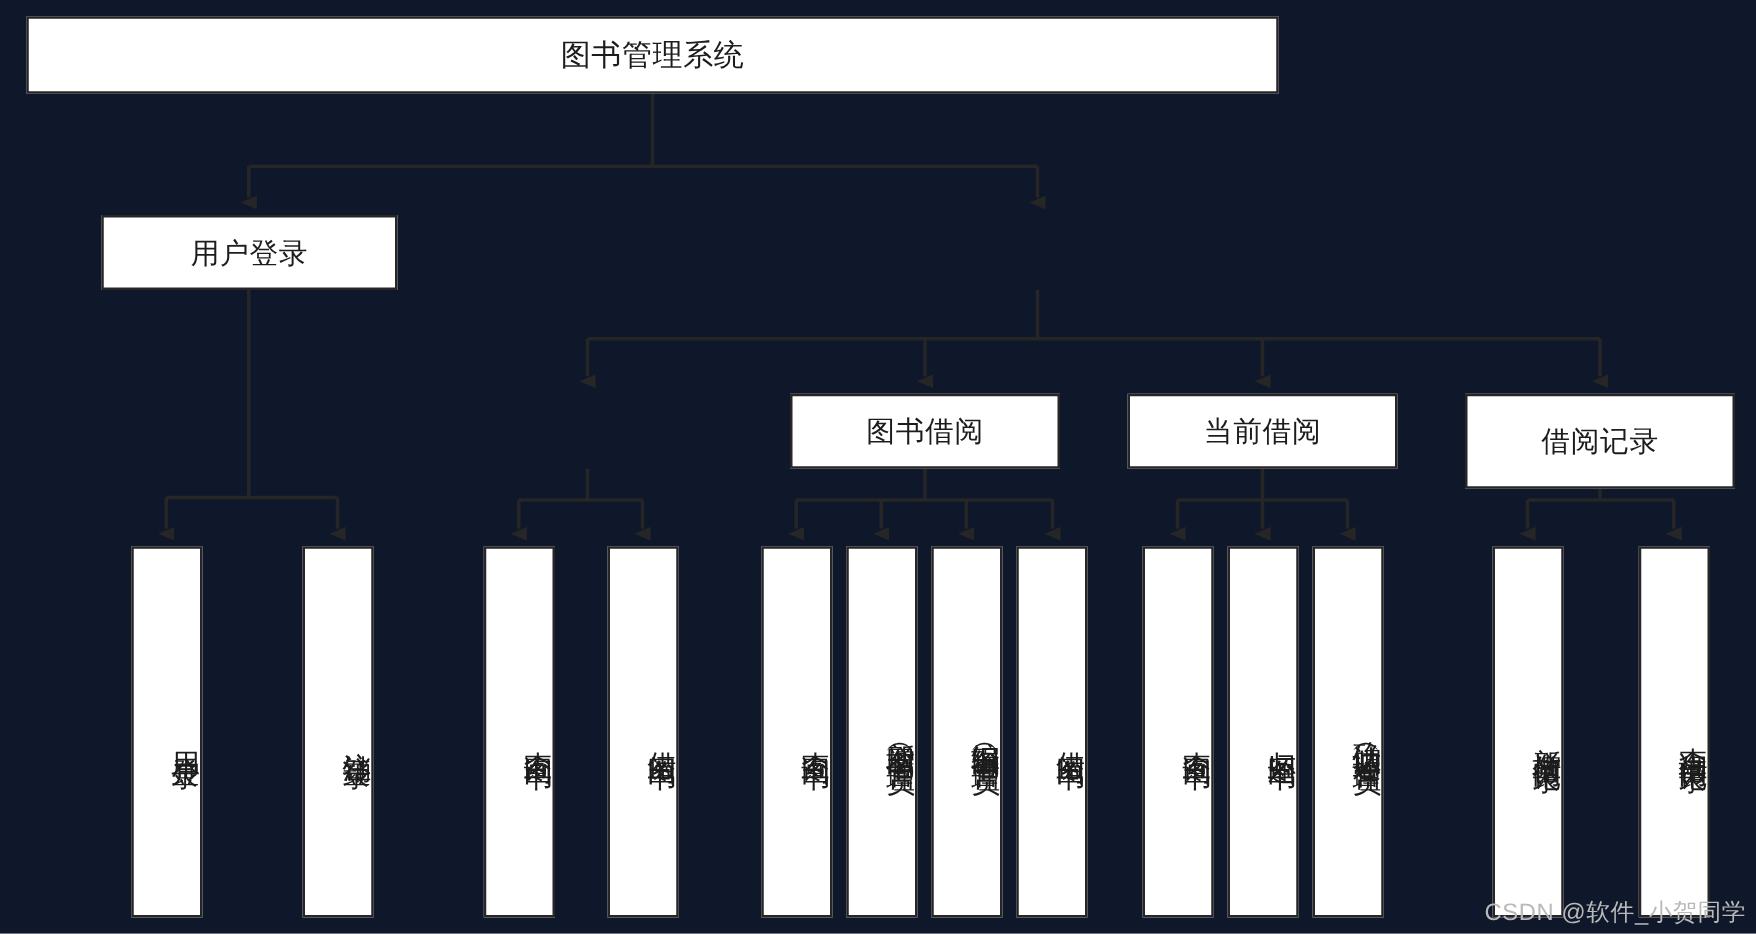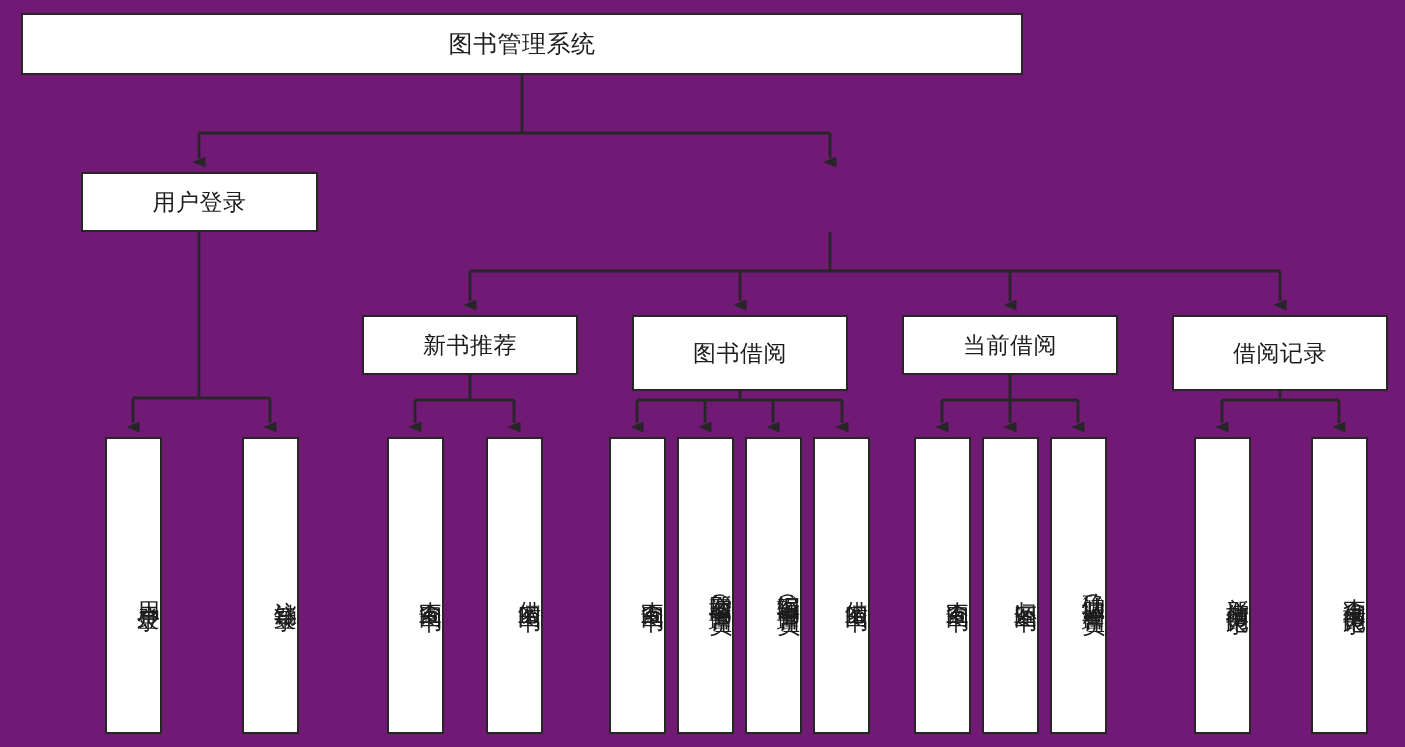--- a/index.html
+++ b/index.html
@@ -8,21 +8,21 @@
     background: #ffffff;
   }
   body {
     font-family: "Liberation Sans", "DejaVu Sans", sans-serif;
     color: #1a1a1a;
   }
   #canvas {
     position: relative;
     width: 1405px;
     height: 747px;
-    background: #701a75;
+    background: #0f172a;
     overflow: hidden;
   }
   svg#edges {
     position: absolute;
     left: 0;
     top: 0;
     width: 1405px;
     height: 747px;
     pointer-events: none;
   }
@@ -125,24 +125,21 @@
   </svg>
 
   <div class="node node-h node-root" style="left:21px; top:13px; width:1002px; height:62px;">
     <span>图书管理系统</span>
   </div>
 
   <div class="node node-h" style="left:81px; top:172px; width:237px; height:60px;">
     <span>用户登录</span>
   </div>
 
-  <div class="node node-h" style="left:362px; top:315px; width:216px; height:60px;">
-    <span>新书推荐</span>
-  </div>
-  <div class="node node-h" style="left:632px; top:315px; width:216px; height:76px;">
+  <div class="node node-h" style="left:632px; top:315px; width:216px; height:60px;">
     <span>图书借阅</span>
   </div>
   <div class="node node-h" style="left:902px; top:315px; width:216px; height:60px;">
     <span>当前借阅</span>
   </div>
   <div class="node node-h" style="left:1172px; top:315px; width:216px; height:76px;">
     <span>借阅记录</span>
   </div>
 
   <div class="node node-v" style="left:105px; top:437px; width:57px; height:297px;">
@@ -182,14 +179,15 @@
     <span class="vlabel">确认归还（管理员）</span>
   </div>
 
   <div class="node node-v" style="left:1194px; top:437px; width:57px; height:297px;">
     <span class="vlabel">新增借阅记录</span>
   </div>
   <div class="node node-v" style="left:1311px; top:437px; width:57px; height:297px;">
     <span class="vlabel">查询借阅记录</span>
   </div>
 
+  <div class="watermark">CSDN @软件_小贺同学</div>
 
 </div>
 
 </body></html>

